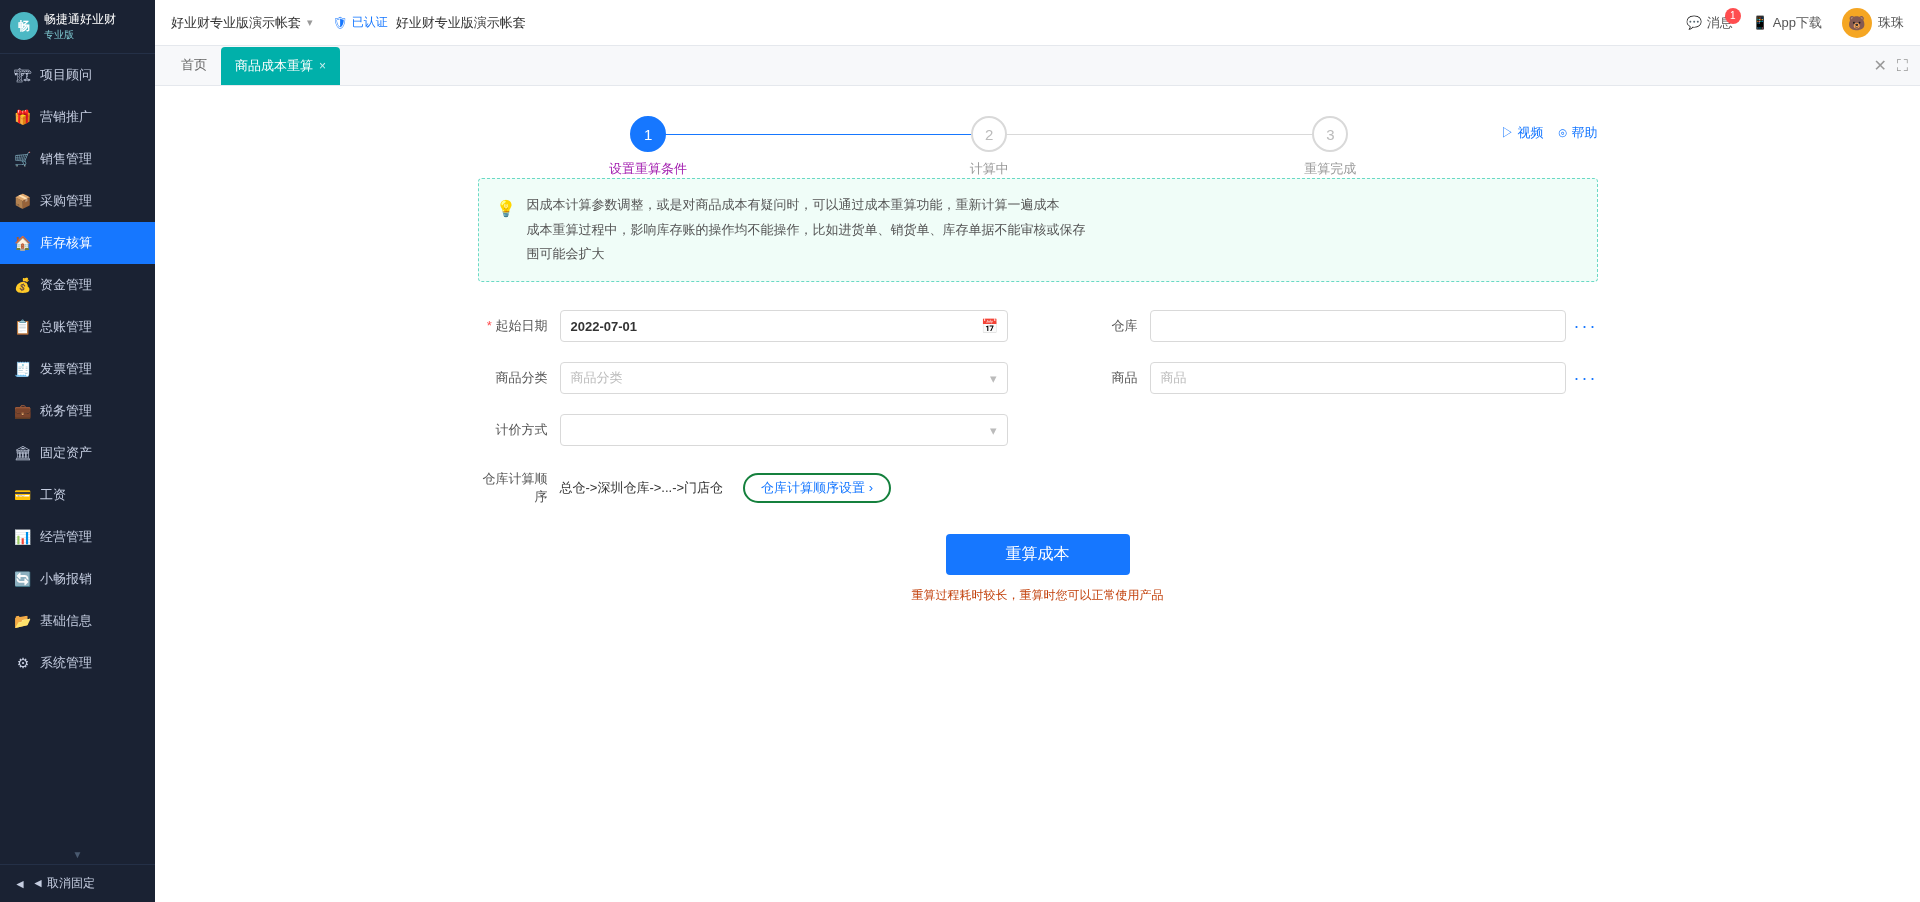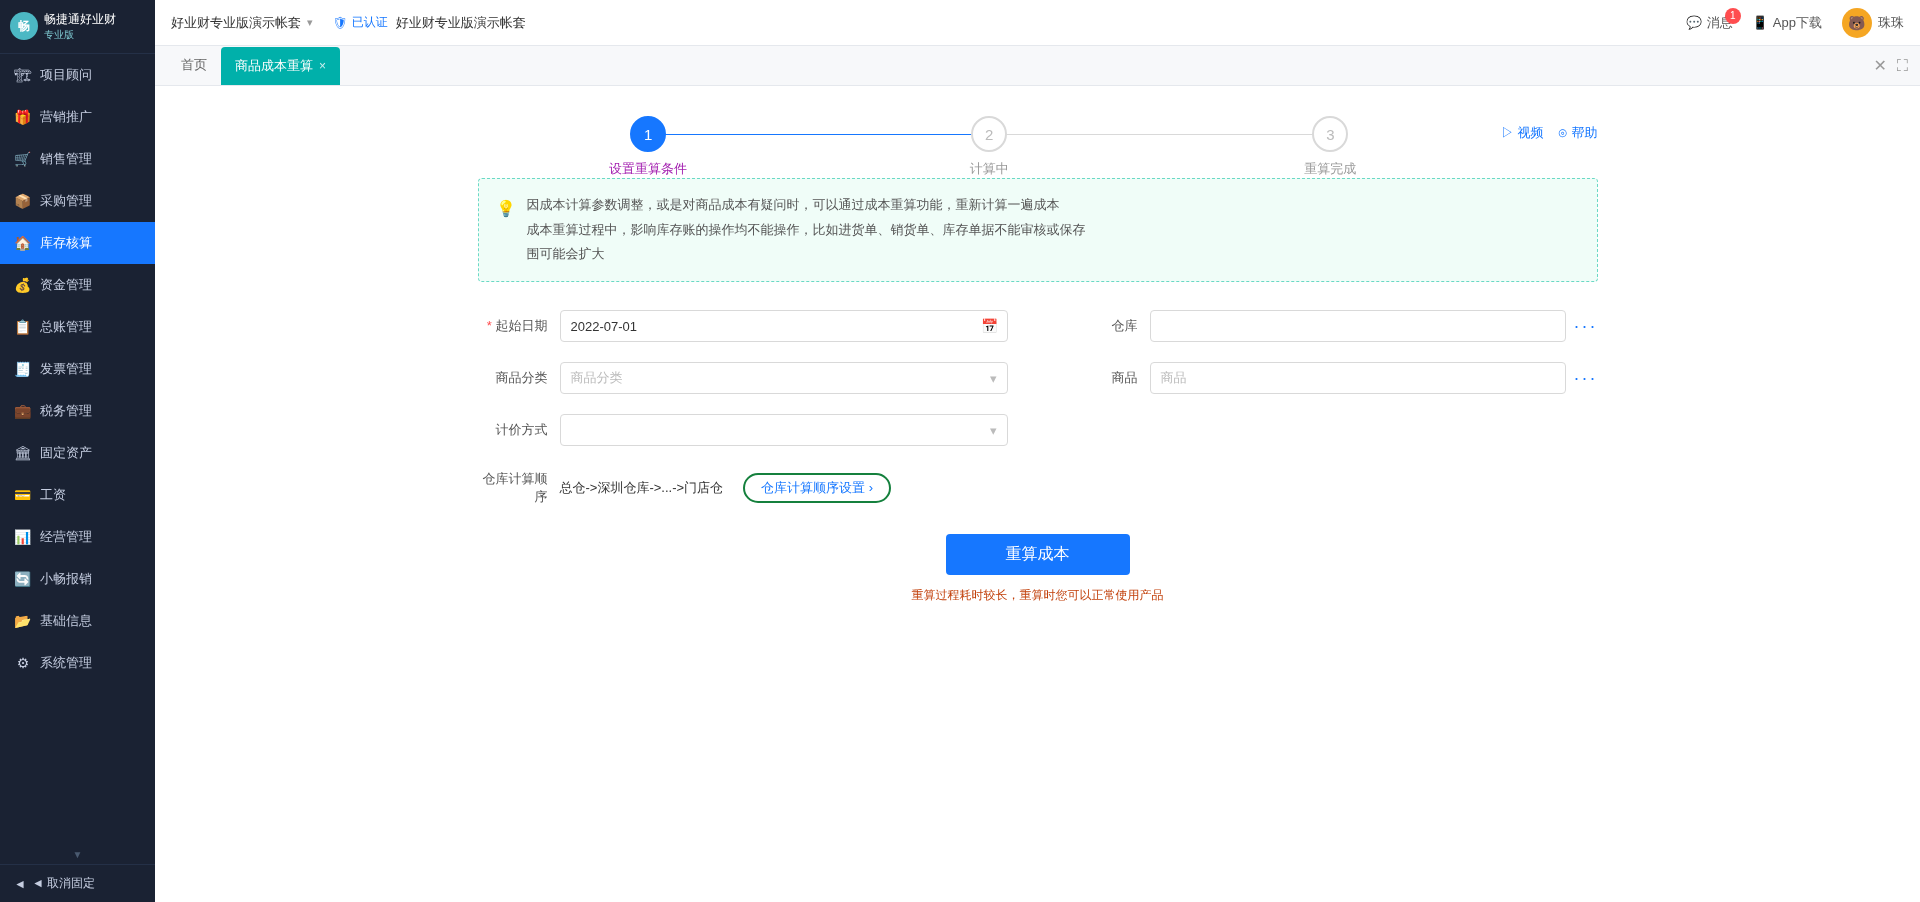--- a/index.html
+++ b/index.html
@@ -320,20 +320,21 @@
       height: 32px;
       border: 1px solid #d9d9d9;
       border-radius: 4px;
       padding: 0 10px;
       font-size: 13px;
       color: #333;
       display: flex;
       align-items: center;
       background: white;
       position: relative;
+      font-weight: bold;
     }
     .form-input .calendar-icon {
       position: absolute;
       right: 8px;
       color: #1677ff;
       font-size: 14px;
     }
     .form-input-text { flex: 1; }
     .form-select {
       flex: 1;

